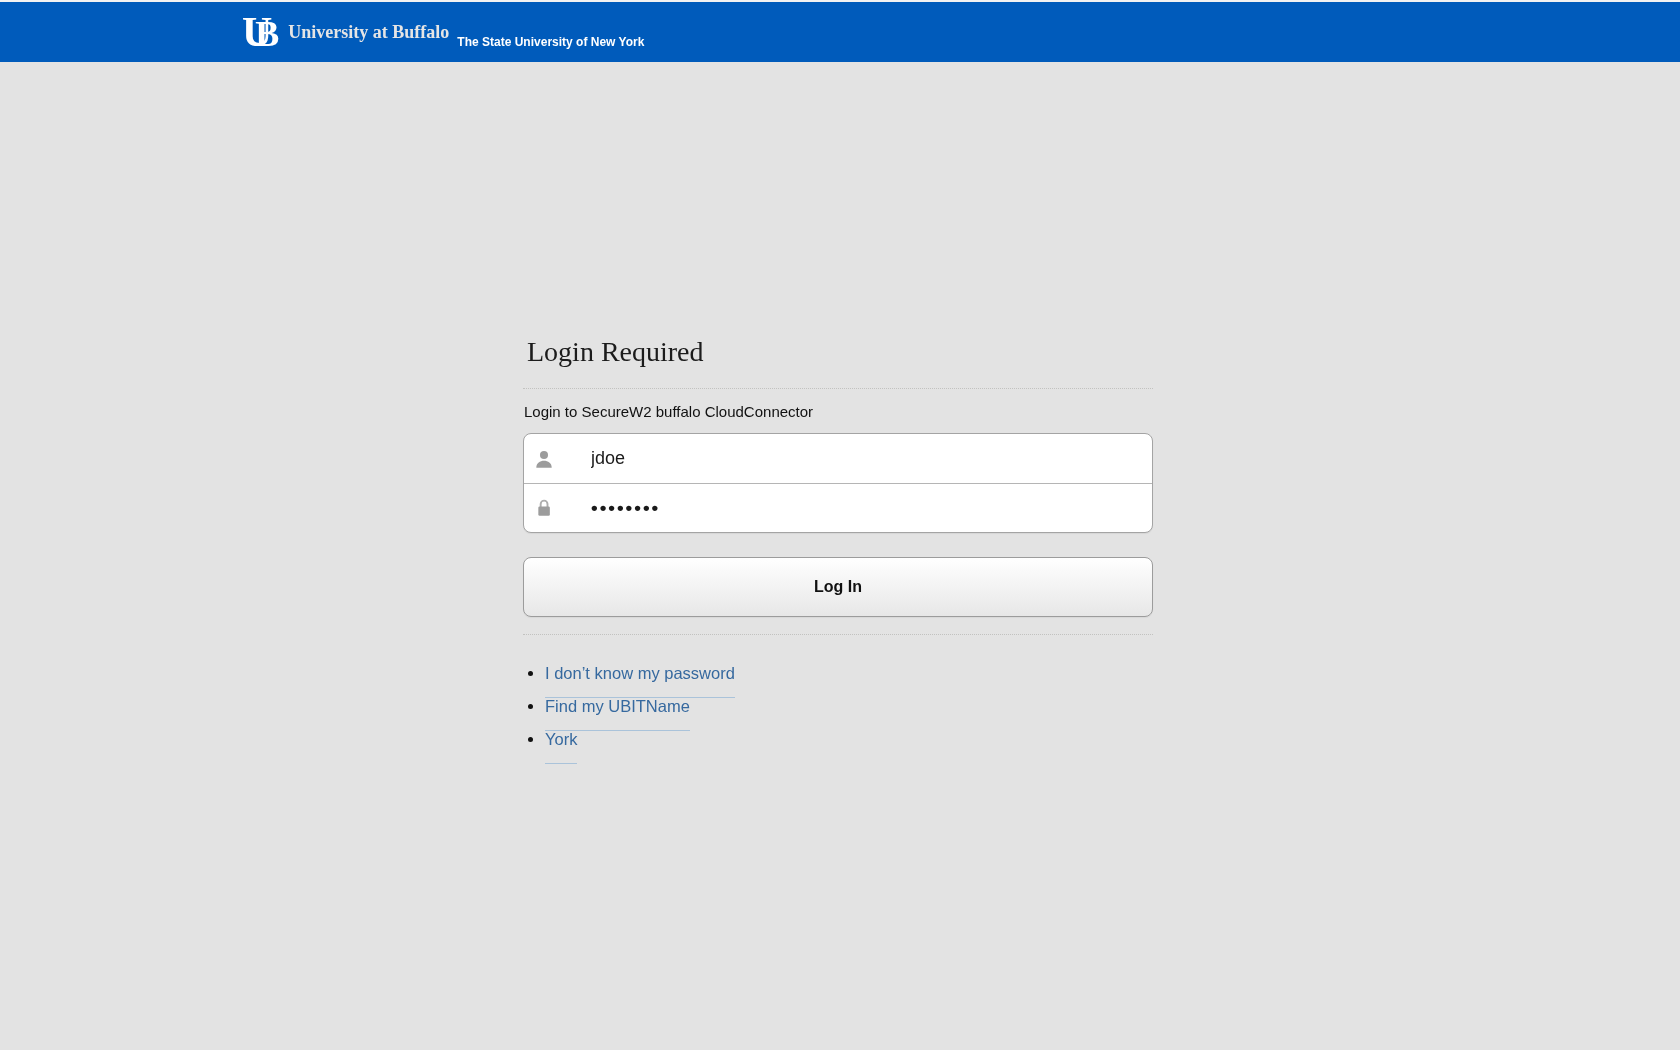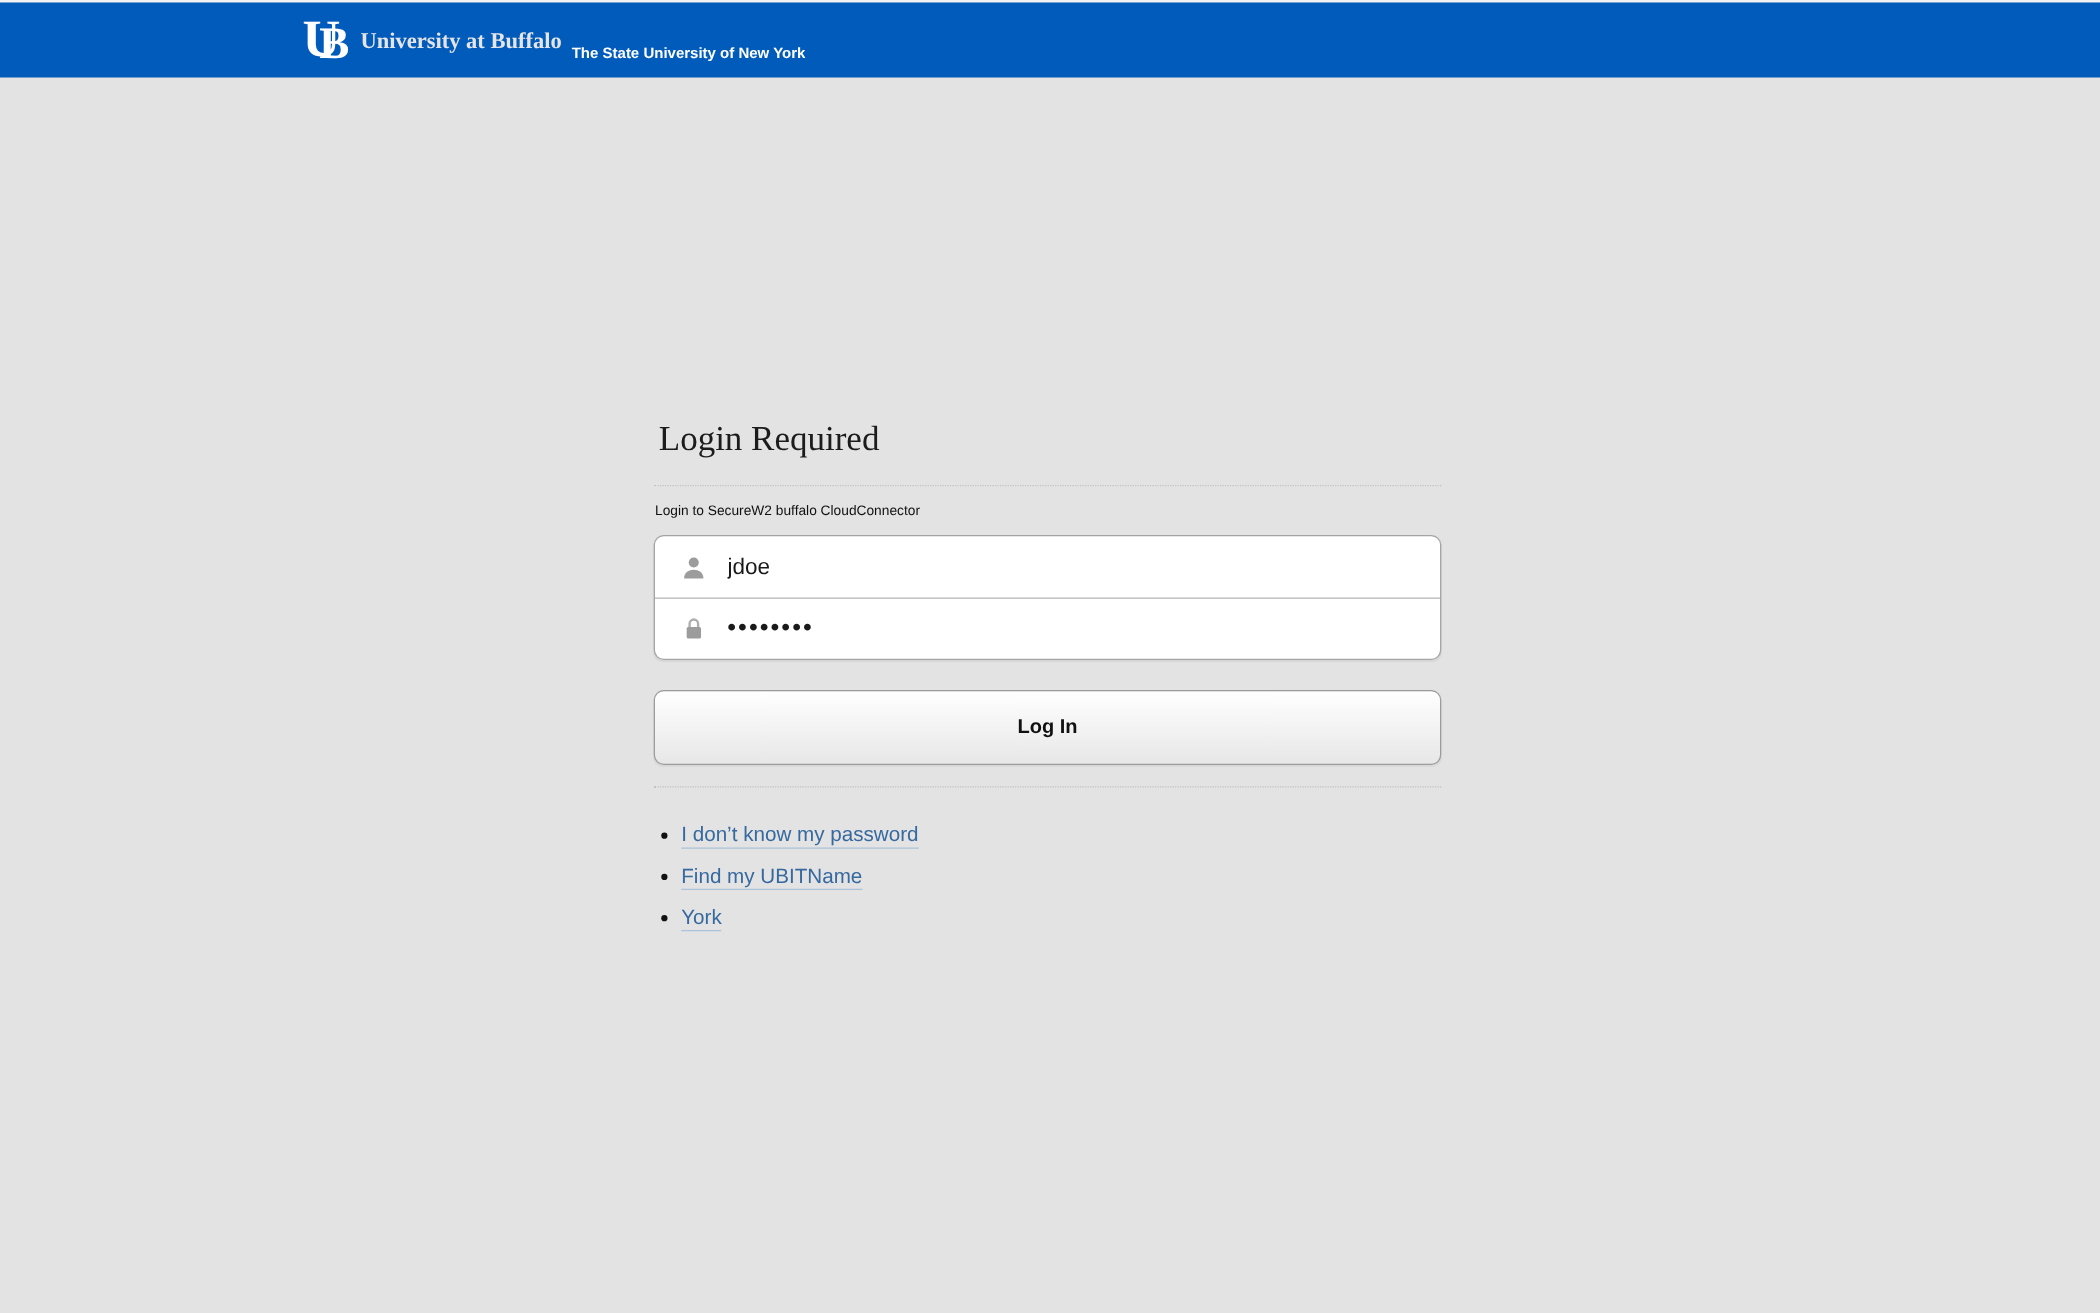--- a/index.html
+++ b/index.html
@@ -59,37 +59,38 @@
     font-weight: 400;
     font-size: 28px;
     line-height: 1;
     color: #1c1c1c;
     margin: 0;
     padding: 0 0 22px 4px;
     border-bottom: 1px dotted #c2c2c0;
   }
   .login-subtitle {
     margin-top: 14px;
-    font-size: 11px;
+    font-size: 15px;
     color: #111111;
     padding-left: 1px;
   }
 
   .field-group {
     margin-top: 13px;
     background: #ffffff;
     border: 1px solid #a4a4a4;
     border-radius: 8px;
     overflow: hidden;
     box-shadow: 0 1px 1px rgba(0,0,0,0.06);
   }
   .field-row {
     height: 49px;
     display: flex; align-items: center;
-    padding-left: 19px;
+    padding-left: 8px;
+    gap: 20px;
   }
   .field-row + .field-row { border-top: 1px solid #b5b5b5; }
   .field-icon { width: 24px; height: 24px; display: flex; align-items: center; justify-content: center; margin-right: 15px; }
   .field-input {
     flex: 1; height: 100%;
     border: none; outline: none; background: transparent;
     font-family: "Liberation Sans", sans-serif;
     font-size: 18px; color: #1a1a1a;
     padding: 0;
   }
@@ -125,21 +126,21 @@
   .links-list li {
     color: #111111;
     font-size: 16.5px;
     line-height: 21px;
     margin-bottom: 12px;
   }
   .links-list a {
     color: #36699f;
     text-decoration: none;
     border-bottom: 1px solid #aac3da;
-    padding-bottom: 1px;
+    padding-bottom: 15px;
     cursor: pointer;
   }
 </style>
 </head>
 <body>
 
 <div class="top-strip"></div>
 
 <div class="masthead">
   <div class="masthead-inner">

